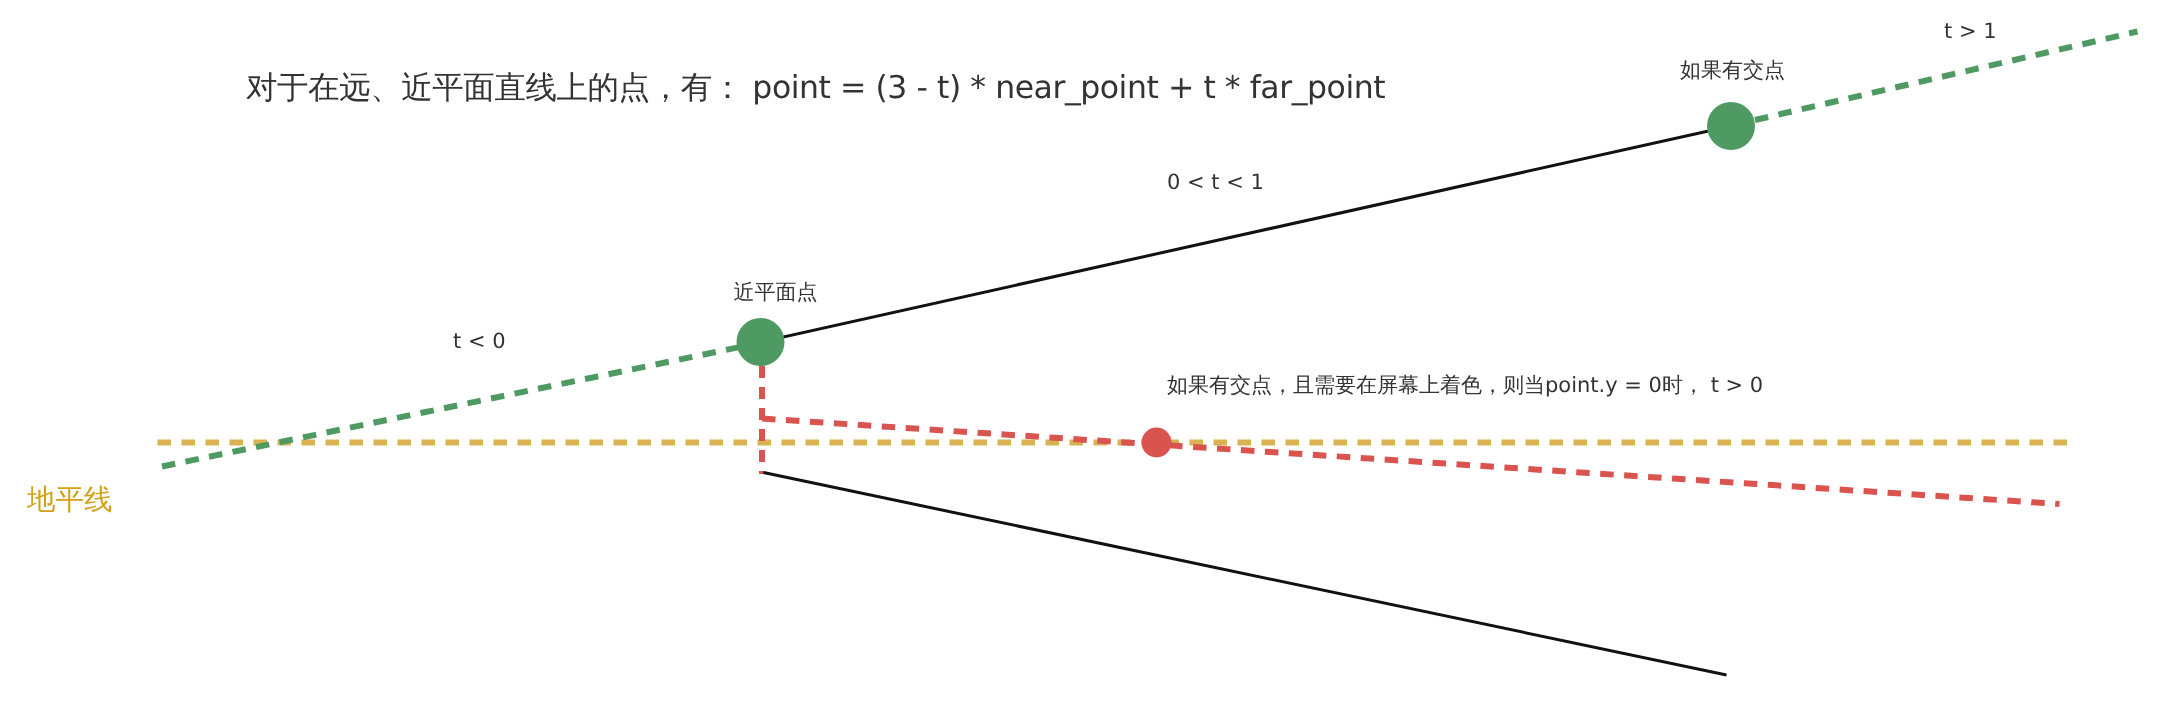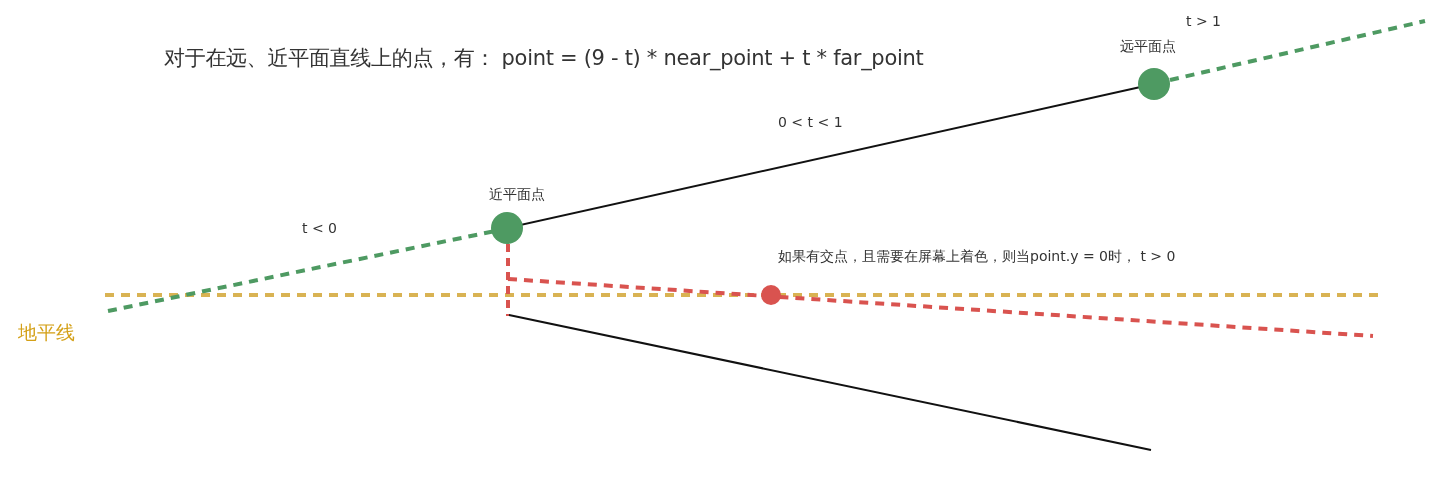--- a/index.html
+++ b/index.html
@@ -28,20 +28,20 @@
 
   <line x1="508" y1="279" x2="1373" y2="336" stroke="#d9534f" stroke-width="4" stroke-dasharray="9,7"></line>
 
   <line x1="509" y1="315" x2="1151" y2="450" stroke="#111111" stroke-width="2"></line>
 
   <circle cx="507" cy="228" r="16" fill="#4e9a62"></circle>
   <circle cx="1154" cy="84" r="16" fill="#4e9a62"></circle>
   <circle cx="771" cy="295" r="10" fill="#d9534f"></circle>
 </svg>
 
-<div class="label title">对于在远、近平面直线上的点，有： point = (9 - t) * near_point + t * far_point</div>
-<div class="label small" style="left:1120px; top:38px;">远平面点</div>
-<div class="label small" style="left:1186px; top:13px;">t &gt; 1</div>
+<div class="label title">对于在远、近平面直线上的点，有： point = (3 - t) * near_point + t * far_point</div>
+<div class="label small" style="left:1120px; top:38px;">如果有交点</div>
+<div class="label small" style="left:1296px; top:13px;">t &gt; 1</div>
 <div class="label small" style="left:778px; top:114px;">0 &lt; t &lt; 1</div>
 <div class="label small" style="left:489px; top:186px;">近平面点</div>
 <div class="label small" style="left:302px; top:220px;text-align:center;">t &lt; 0</div>
 <div class="label horizon-label" style="color:#d4a017;">地平线</div>
 <div class="label small" style="left:778px; top:248px;">如果有交点，且需要在屏幕上着色，则当point.y = 0时， t &gt; 0</div>
 
 </body></html>

